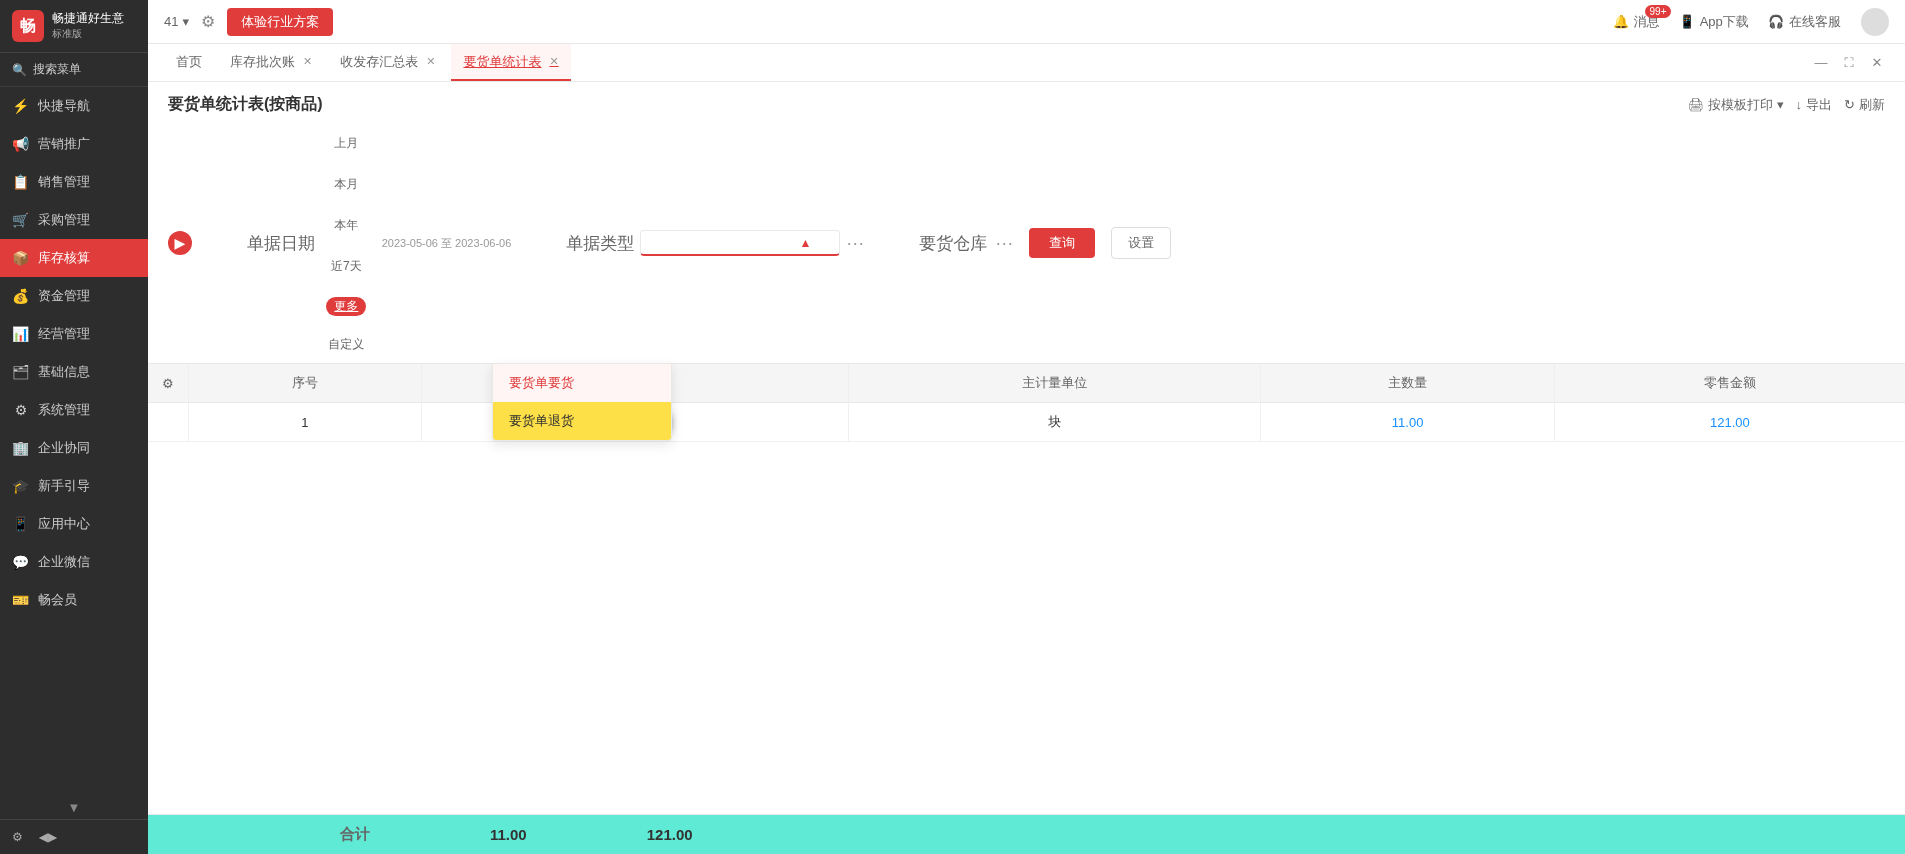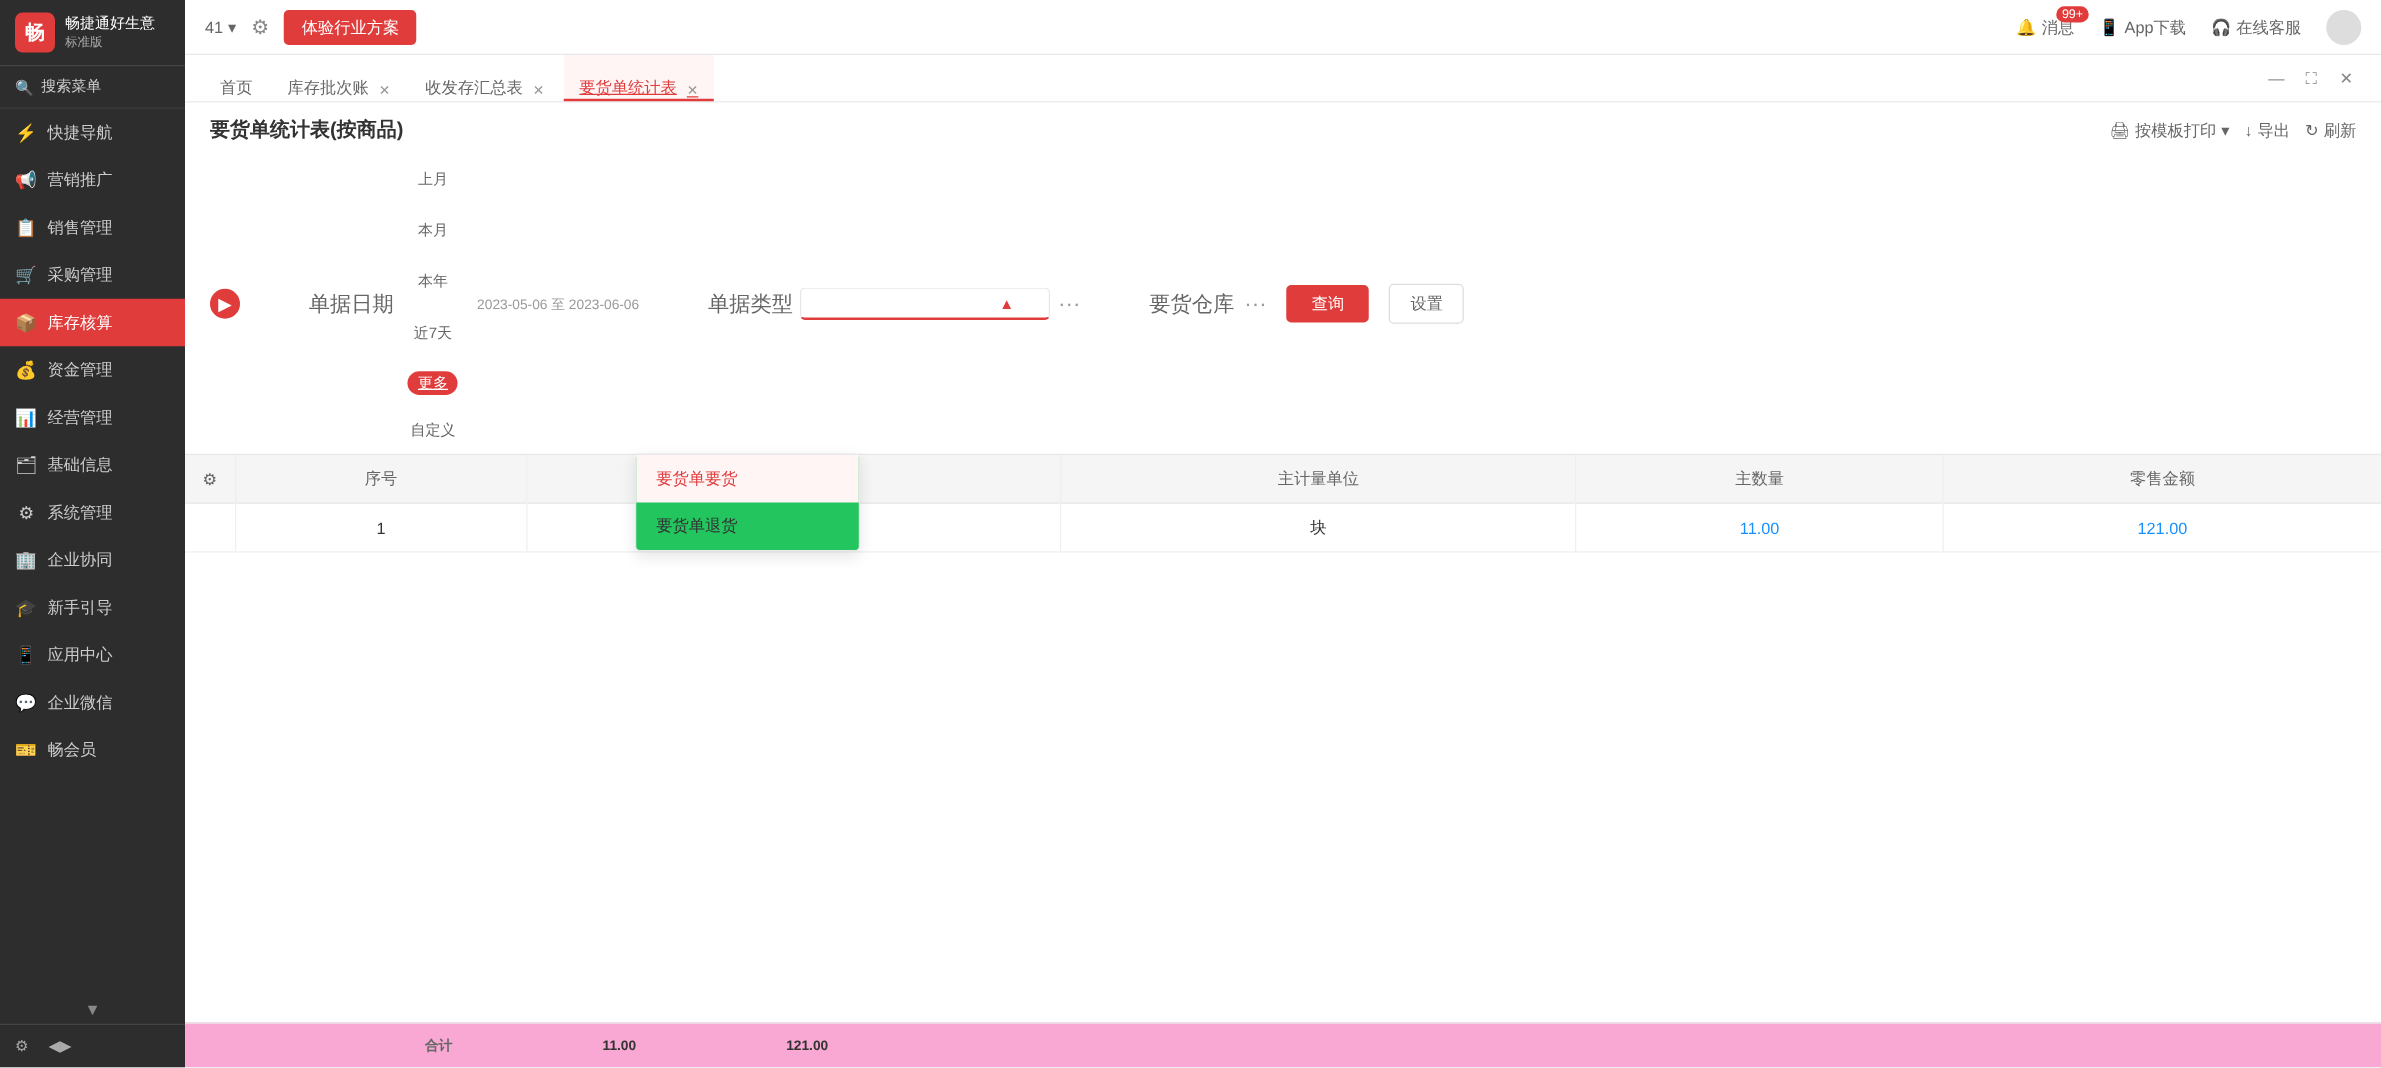--- a/index.html
+++ b/index.html
@@ -158,21 +158,21 @@
       border-bottom: 1px solid #e8e8e8;
       display: flex;
       align-items: center;
       padding: 0 16px;
       height: 38px;
       flex-shrink: 0;
       gap: 4px;
     }
     .tab {
       display: flex;
-      align-items: flex-end;
+      align-items: center;
       padding: 0 12px;
       height: 100%;
       cursor: pointer;
       color: #666;
       font-size: 13px;
       border-bottom: 2px solid transparent;
       gap: 6px;
       white-space: nowrap;
     }
     .tab.active {
@@ -325,22 +325,22 @@
       border-radius: 4px;
       cursor: pointer;
       font-size: 13px;
       color: #666;
     }
 
     
     .dropdown-overlay {
       position: absolute;
       top: 100%;
-      left: 360px;
-      background: #22c55e;
+      left: 344px;
+      background: #fde047;
       border: 1px solid #e8e8e8;
       border-radius: 4px;
       box-shadow: 0 4px 12px rgba(0,0,0,0.1);
       z-index: 100;
       min-width: 180px;
     }
     .dropdown-item {
       padding: 10px 16px;
       cursor: pointer;
       font-size: 13px;
@@ -381,26 +381,26 @@
       color: #333;
     }
     td:last-child { border-right: none; }
 
     .settings-col { width: 40px; }
 
     .text-link { color: #1890ff; cursor: pointer; }
 
     
     .table-footer {
-      background: #f9a8d4;
+      background: #5eead4;
       border-top: 1px solid #e8e8e8;
       display: flex;
       align-items: center;
       padding: 10px 12px;
-      font-size: 11px;
+      font-size: 15px;
       flex-shrink: 0;
     }
     .footer-label { padding: 0 60px 0 180px; color: #666; font-weight: bold; }
     .footer-value { padding: 0 60px; color: #333; font-weight: bold; }
     .footer-spacer { flex: 1; }
 
     
     .blurred {
       filter: blur(4px);
       user-select: none;

